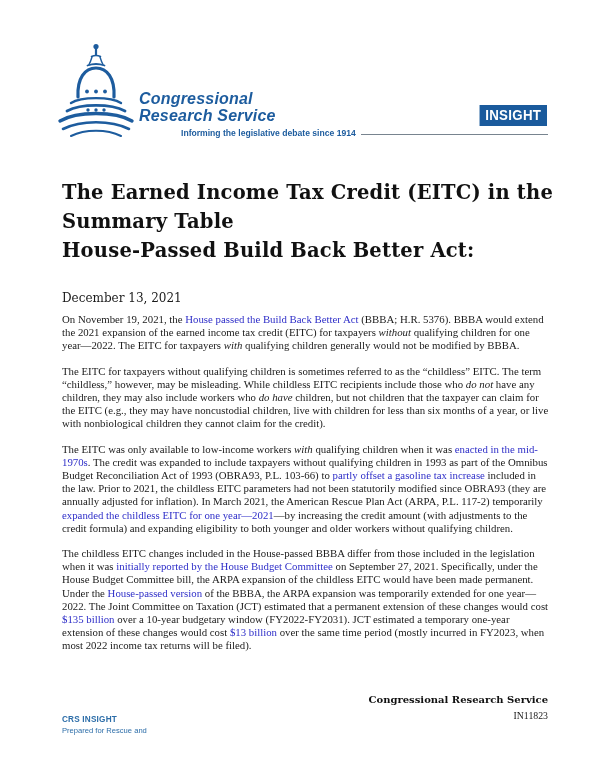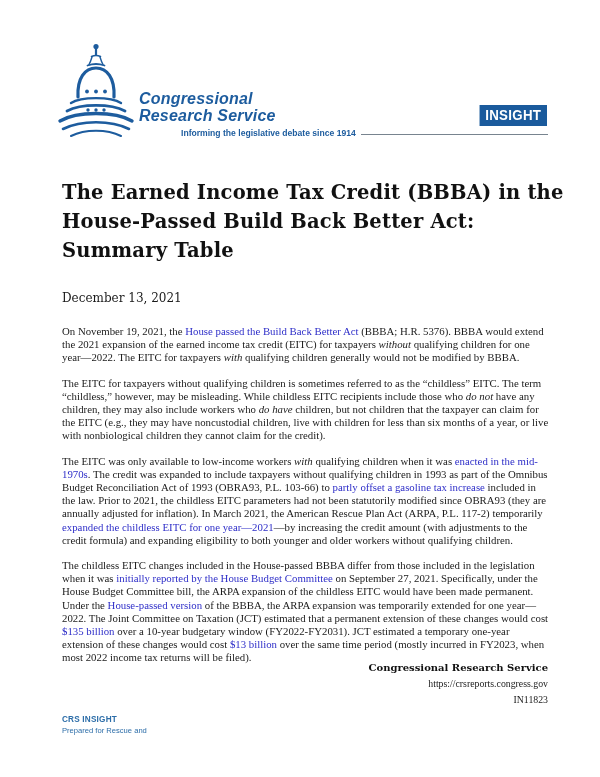--- a/index.html
+++ b/index.html
@@ -21,28 +21,28 @@
          padding:2px 6px 3px 6px;letter-spacing:.3px;transform:scaleX(.95);transform-origin:right;}
 
   
   .title{position:absolute;left:62px;top:178px;margin:0;
          font-family:"DejaVu Serif",serif;font-weight:bold;color:#111111;
          font-size:19.5px;line-height:29px;letter-spacing:.2px;}
   .date{position:absolute;left:62px;top:291px;
         font-family:"DejaVu Serif",serif;font-size:12px;color:#1a1a1a;}
 
   
-  .body{position:absolute;left:62px;top:325px;width:488px;
+  .body{position:absolute;left:62px;top:313px;width:488px;
         font-size:10.8px;line-height:13.2px;text-align:left;}
   .body p{margin:0 0 12px 0;}
   .body a{color:#2E2EC8;text-decoration:none;cursor:pointer;}
   .body em{font-style:italic;}
 
   
-  .footer-right{position:absolute;right:52px;top:660px;text-align:right;line-height:16px;}
+  .footer-right{position:absolute;right:52px;top:692px;text-align:right;line-height:16px;}
   .footer-org{font-family:"DejaVu Serif",serif;font-weight:bold;font-size:10px;color:#111;}
   .footer-url,.footer-id{font-size:9.8px;color:#1a1a1a;}
 
   
   .footer-left{position:absolute;left:62px;top:715px;right:52px;
                font-family:"Liberation Sans",sans-serif;color:#2C6DA8;
                font-size:7.6px;line-height:10.5px;}
   .footer-brand{font-weight:bold;font-size:8.2px;letter-spacing:.2px;}
   .footer-last-row{display:flex;align-items:center;margin-top:40px;}
   .footer-rule{flex:1;height:2px;background:#2265A3;margin-left:6px;margin-top:1px;}
@@ -82,36 +82,35 @@
   </div>
 
   <div class="tagline-row">
     <span class="tagline">Informing the legislative debate since 1914</span>
     <span class="header-rule"></span>
   </div>
 
   <div class="badge">INSIGHT</div>
 
   <h1 class="title">
-    <div>The Earned Income Tax Credit (BBBA) in the</div>
+    <div>The Earned Income Tax Credit (EITC) in the</div>
+    <div>Summary Table</div>
     <div>House-Passed Build Back Better Act:</div>
-    <div>Summary Table</div>
   </h1>
   <div class="date">December 13, 2021</div>
 
   <div class="body">
       <p><span>On November 19, 2021, the </span><a href="#">House passed the Build Back Better Act</a><span> (BBBA; H.R. 5376). BBBA would extend the 2021 expansion of the earned income tax credit (EITC) for taxpayers </span><em>without</em><span> qualifying children for one year—2022. The EITC for taxpayers </span><em>with</em><span> qualifying children generally would not be modified by BBBA.</span></p>
       <p><span>The EITC for taxpayers without qualifying children is sometimes referred to as the “childless” EITC. The term “childless,” however, may be misleading. While childless EITC recipients include those who </span><em>do not</em><span> have any children, they may also include workers who </span><em>do have</em><span> children, but not children that the taxpayer can claim for the EITC (e.g., they may have noncustodial children, live with children for less than six months of a year, or live with nonbiological children they cannot claim for the credit).</span></p>
       <p><span>The EITC was only available to low-income workers </span><em>with</em><span> qualifying children when it was </span><a href="#">enacted in the mid-1970s</a><span>. The credit was expanded to include taxpayers without qualifying children in 1993 as part of the Omnibus Budget Reconciliation Act of 1993 (OBRA93, P.L. 103-66) to </span><a href="#">partly offset a gasoline tax increase</a><span> included in the law. Prior to 2021, the childless EITC parameters had not been statutorily modified since OBRA93 (they are annually adjusted for inflation). In March 2021, the American Rescue Plan Act (ARPA, P.L. 117-2) temporarily </span><a href="#">expanded the childless EITC for one year—2021</a><span>—by increasing the credit amount (with adjustments to the credit formula) and expanding eligibility to both younger and older workers without qualifying children.</span></p>
       <p><span>The childless EITC changes included in the House-passed BBBA differ from those included in the legislation when it was </span><a href="#">initially reported by the House Budget Committee</a><span> on September 27, 2021. Specifically, under the House Budget Committee bill, the ARPA expansion of the childless EITC would have been made permanent. Under the </span><a href="#">House-passed version</a><span> of the BBBA, the ARPA expansion was temporarily extended for one year—2022. The Joint Committee on Taxation (JCT) estimated that a permanent extension of these changes would cost </span><a href="#">$135 billion</a><span> over a 10-year budgetary window (FY2022-FY2031). JCT estimated a temporary one-year extension of these changes would cost </span><a href="#">$13 billion</a><span> over the same time period (mostly incurred in FY2023, when most 2022 income tax returns will be filed).</span></p>
     </div>
 
   <div class="footer-right">
     <div class="footer-org">Congressional Research Service</div>
-    <div class="footer-url">https://crsreports.congress.gov</div>
     <div class="footer-id">IN11823</div>
   </div>
 
   <div class="footer-left">
     <div class="footer-brand">CRS INSIGHT</div>
     <div>Prepared for Rescue and</div>
     <div class="footer-last-row">
       <span>Committees of Congress</span>
       <span class="footer-rule"></span>
     </div>

